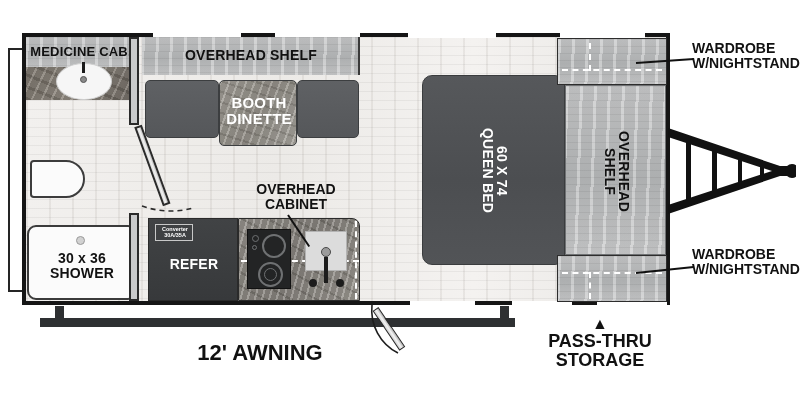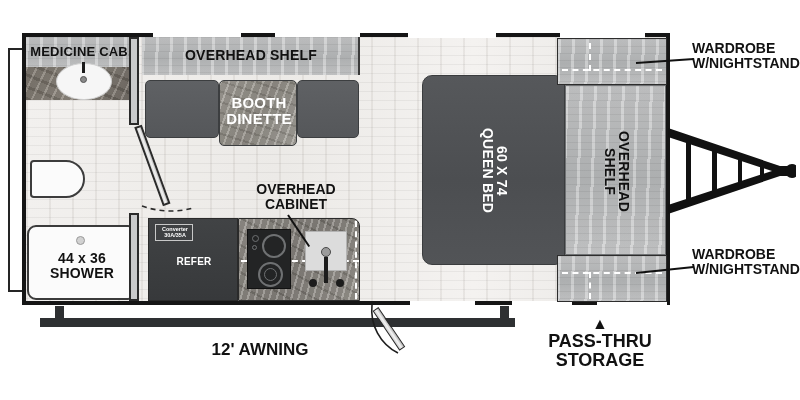--- a/index.html
+++ b/index.html
@@ -109,21 +109,21 @@
 
   <div class="abs" style="left:56px;top:63px;width:56px;height:37px;border-radius:50%;background:#f6f6f6;border:1px solid #cfcfcf;"></div>
   <div class="abs" style="left:82px;top:62px;width:3px;height:11px;background:#1b1b1b;"></div>
   <div class="abs" style="left:80px;top:76px;width:7px;height:7px;border-radius:50%;background:#8a8a8a;border:1px solid #555;"></div>
 
 
   <div class="abs" style="left:30px;top:160px;width:55px;height:38px;border-radius:4px 20px 20px 4px;background:#fbfbfb;border:2px solid #3c3c3c;"></div>
 
   <div class="abs round-md" style="left:27px;top:225px;width:110px;height:75px;background:#fbfbfb;border:2px solid #3b3b3b;">
     <div class="abs" style="left:47px;top:9px;width:9px;height:9px;border-radius:50%;background:#d2d2d2;border:1px solid #9a9a9a;"></div>
-    <div class="abs lbl" style="left:0;top:24px;width:106px;font-size:14px;">44 x 36
+    <div class="abs lbl" style="left:0;top:24px;width:106px;font-size:14px;">30 x 36
 SHOWER</div>
   </div>
 
   <div class="abs" style="left:129px;top:37px;width:10px;height:88px;background:#c9cacb;border:2px solid #2a2a2a;"></div>
   <div class="abs" style="left:129px;top:213px;width:10px;height:88px;background:#c9cacb;border:2px solid #2a2a2a;"></div>
 
   <div class="abs" style="left:134px;top:126px;width:8px;height:84px;background:linear-gradient(90deg,#d8d8d8,#f2f2f2 50%,#bdbdbd);border:2px solid #2b2b2b;transform:rotate(-20deg);transform-origin:top center;"></div>
 
   <svg class="abs" style="left:120px;top:120px;width:110px;height:100px;" viewBox="0 0 110 100">
     <path d="M 22 86 A 84 84 0 0 0 73 88" fill="none" stroke="#2b2b2b" stroke-width="1.6" stroke-dasharray="5 4"></path>
@@ -134,21 +134,21 @@
   </div>
 
   <div class="abs bench-gray round-sm" style="left:145px;top:80px;width:74px;height:58px;border:1px solid #3c3e40;"></div>
   <div class="abs stone-mid round-sm" style="left:219px;top:80px;width:78px;height:66px;border:1px solid #3c3e40;">
     <div class="abs lbl white" style="left:0;top:14px;width:78px;font-size:15px;">BOOTH
 DINETTE</div>
   </div>
   <div class="abs bench-gray round-sm" style="left:297px;top:80px;width:62px;height:58px;border:1px solid #3c3e40;"></div>
 
   <div class="abs appl-dark" style="left:148px;top:218px;width:90px;height:83px;border:1px solid #2a2a2a;">
-    <div class="abs lbl white" style="left:0;top:38px;width:90px;font-size:10px;">REFER</div>
+    <div class="abs lbl white" style="left:0;top:38px;width:90px;font-size:14px;">REFER</div>
 
     <div class="abs" style="left:6px;top:5px;width:38px;height:17px;background:#3f4143;border:1px solid #c8c8c8;">
       <div class="abs lbl white" style="left:0;top:2px;width:38px;font-size:5.5px;letter-spacing:0;">Converter
 30A/35A</div>
     </div>
   </div>
 
   <div class="abs counter-stone" style="left:238px;top:218px;width:122px;height:83px;border:1px solid #2a2a2a;border-radius:0 8px 0 0;">
 
     <div class="abs dash-h" style="left:2px;top:41px;width:118px;height:0;"></div>
@@ -216,15 +216,15 @@
   <div class="abs leader" style="left:636px;top:62px;width:58px;transform:rotate(-4deg);"></div>
 
   <div class="abs callout" style="left:692px;top:247px;width:110px;font-size:14px;text-align:left;">WARDROBE
 W/NIGHTSTAND</div>
   <div class="abs leader" style="left:636px;top:272px;width:58px;transform:rotate(-6deg);"></div>
 
   <div class="abs" style="left:580px;top:316px;width:40px;font-size:16px;color:#111;text-align:center;line-height:1;">▲</div>
   <div class="abs callout" style="left:540px;top:332px;width:120px;font-size:18px;text-align:center;">PASS-THRU
 STORAGE</div>
 
-  <div class="abs callout" style="left:150px;top:341px;width:220px;font-size:17px;text-align:center;">12' AWNING</div>
+  <div class="abs callout" style="left:150px;top:341px;width:220px;font-size:22px;text-align:center;">12' AWNING</div>
 
 </div>
 
 </body></html>

